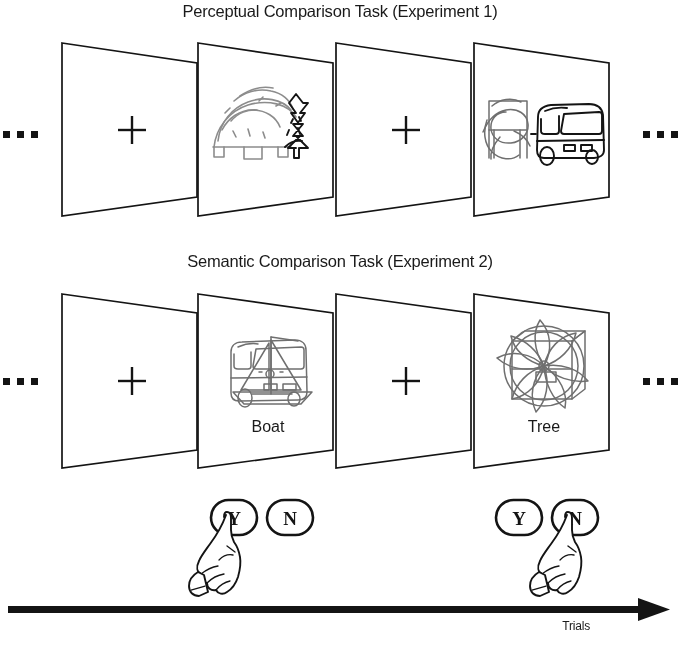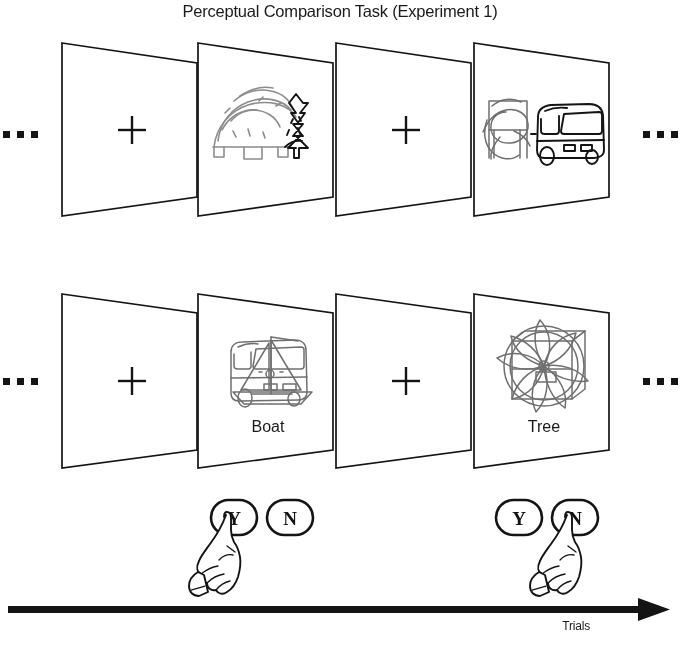--- a/index.html
+++ b/index.html
@@ -118,20 +118,21 @@
     text-anchor: middle;
   }
 </style>
 </head>
 <body>
 
 <div id="figure-root">
 
   <div class="fig-title" id="title-experiment-1">Perceptual Comparison Task (Experiment 1)</div>
 
+  <div class="fig-title" id="title-experiment-2">Semantic Comparison Task (Experiment 2)</div>
 
   <div class="trials-label">Trials</div>
 
   <svg class="vec" width="680" height="646" viewBox="0 0 680 646">
 
     <g>
       <rect class="dot-sq" x="3" y="131" width="7" height="7"></rect>
       <rect class="dot-sq" x="17" y="131" width="7" height="7"></rect>
       <rect class="dot-sq" x="31" y="131" width="7" height="7"></rect>
     </g>

